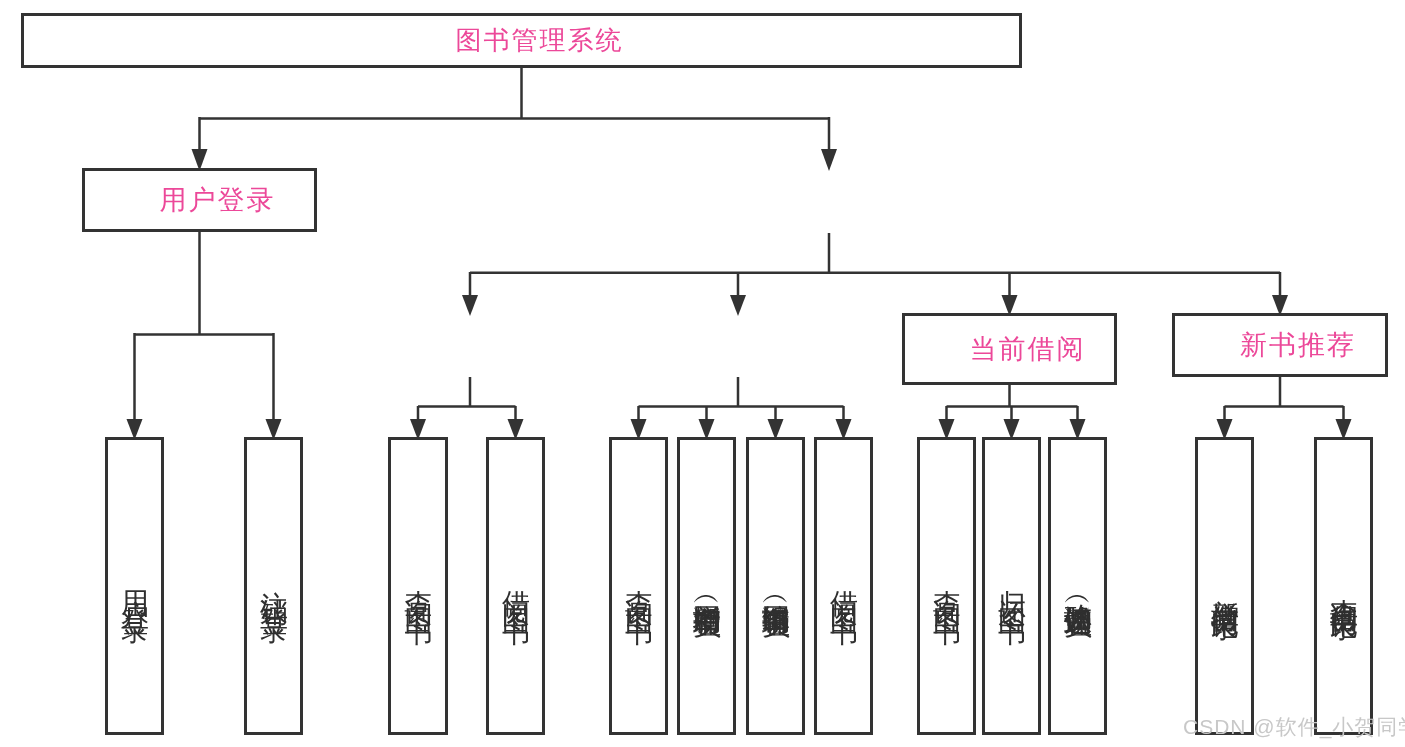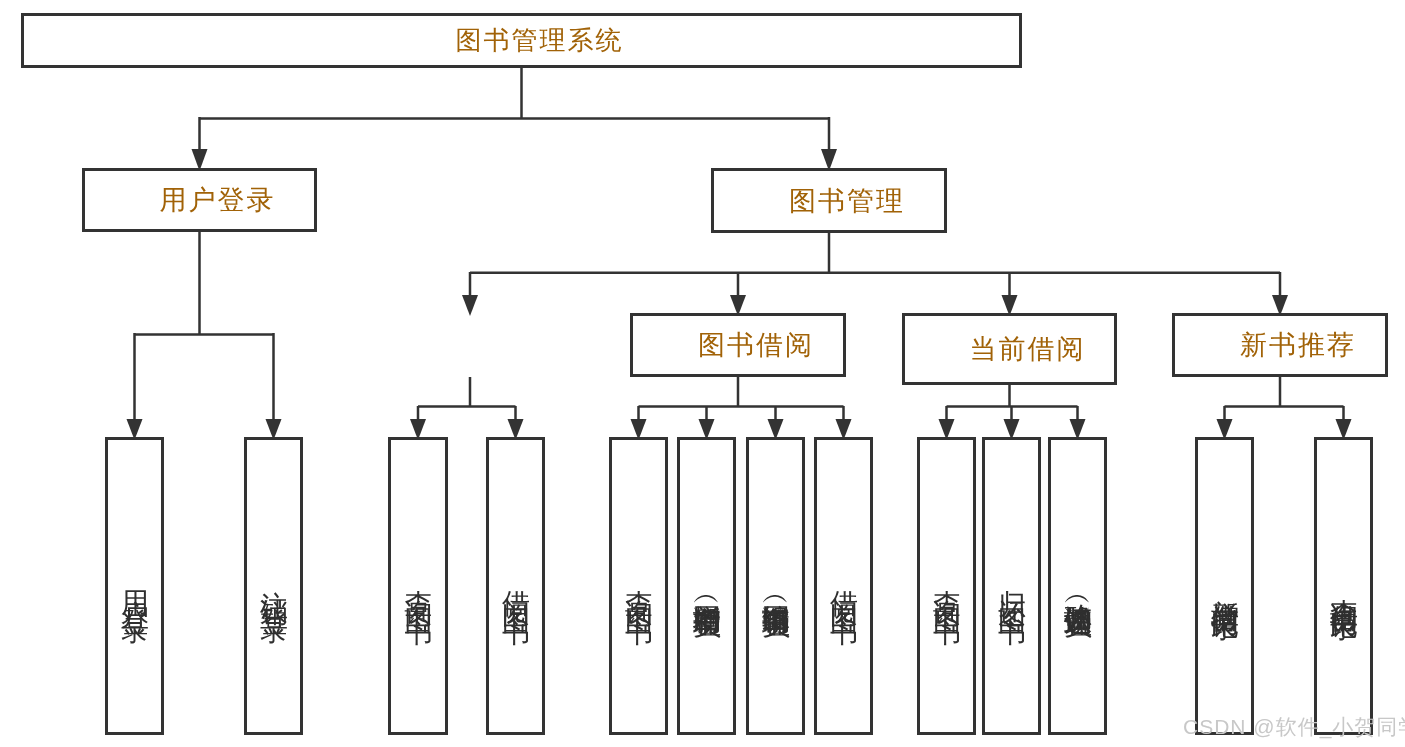--- a/index.html
+++ b/index.html
@@ -21,21 +21,21 @@
     z-index: 0;
   }
   .node {
     position: absolute;
     box-sizing: border-box;
     border: 3px solid #333333;
     background: #ffffff;
     display: flex;
     align-items: center;
     justify-content: center;
-    color: #a16207;
+    color: #ec4899;
     font-size: 27px;
     letter-spacing: 2px;
     z-index: 1;
     white-space: nowrap;
     padding-left: 36px;
   }
   .root-node { font-size: 26px; }
   .leaf {
     position: absolute;
     box-sizing: border-box;
@@ -112,23 +112,21 @@
       <polygon points="1003.5,419 1019.5,419 1011.5,440"></polygon>
       <polygon points="1069.5,419 1085.5,419 1077.5,440"></polygon>
       <polygon points="1216.5,419 1232.5,419 1224.5,440"></polygon>
       <polygon points="1335.5,419 1351.5,419 1343.5,440"></polygon>
     </g>
   </svg>
 
   <div class="node root-node" style="left:21px; top:13px; width:1001px; height:55px;">图书管理系统</div>
 
   <div class="node" style="left:82px; top:168px; width:235px; height:64px;">用户登录</div>
-  <div class="node" style="left:711px; top:168px; width:236px; height:65px;">图书管理</div>
 
-  <div class="node" style="left:630px; top:313px; width:216px; height:64px;">图书借阅</div>
   <div class="node" style="left:902px; top:313px; width:215px; height:72px;">当前借阅</div>
   <div class="node" style="left:1172px; top:313px; width:216px; height:64px;">新书推荐</div>
 
   <div class="leaf" style="left:105px;">
     <span class="ls-wide">用户登录</span>
   </div>
   <div class="leaf" style="left:244px;">
     <span class="ls-wide">注销登录</span>
   </div>
 

